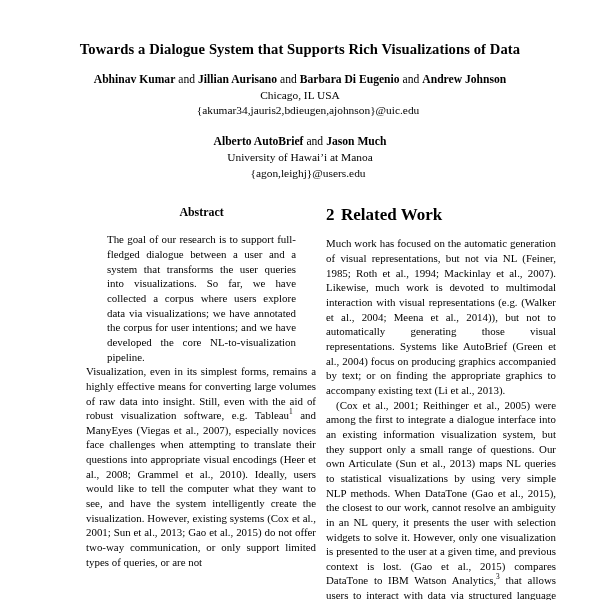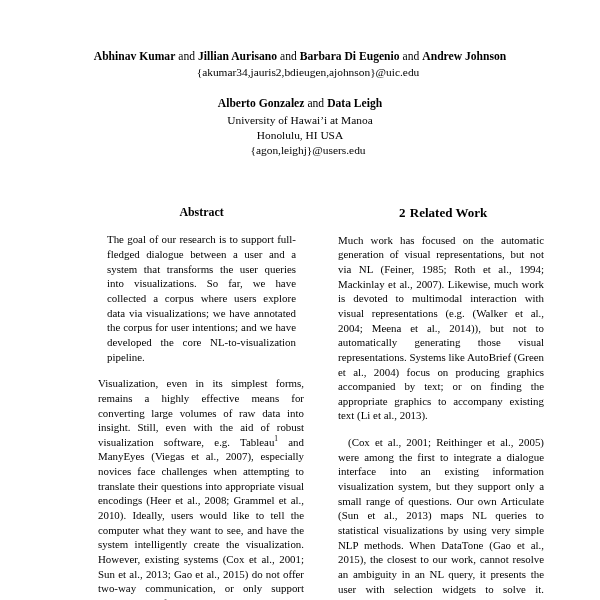--- a/index.html
+++ b/index.html
@@ -83,25 +83,24 @@
     position: absolute;
     top: 0;
     width: 230px;
     height: 395px;
     overflow: hidden;
   }
   .col-left  { left: 70px; }
   .col-right { left: 310px; }
 
   .section-heading {
-    font-size: 13px;
+    font-size: 17px;
     font-weight: bold;
     margin: 0 0 11px 0;
     line-height: 1.2;
-    text-align: center;
   }
   .section-heading .sec-num {
     display: inline-block;
     min-width: 15px;
   }
 
   
   .abstract-wrap {
     padding: 0 20px 0 21px;
   }
@@ -123,54 +122,55 @@
 
   .intro-heading {
     margin-top: 27px;
   }
 
   .body-par {
     font-size: 10.9px;
     line-height: 1.345;
     text-align: justify;
     text-justify: inter-word;
-    margin: 12px;
+    margin: 0;
     hyphens: manual;
   }
   .body-par + .body-par {
     text-indent: 10px;
   }
 
   sup {
     font-size: 0.68em;
     line-height: 0;
     vertical-align: super;
   }
 </style>
 </head>
 <body>
 
 <div class="page">
 
   <div class="frontmatter">
 
+    <h1 class="paper-title">Towards a Dialogue System that Supports Rich Visualizations of Data</h1>
 
     <div class="author-block">
       <div class="author-line">
         <span class="author-name">Abhinav Kumar</span><span class="author-and">and</span><span class="author-name">Jillian Aurisano</span><span class="author-and">and</span><span class="author-name">Barbara Di Eugenio</span><span class="author-and">and</span><span class="author-name">Andrew Johnson</span>
       </div>
+      <div class="affiliation">Chicago, IL USA</div>
       <div class="email">{akumar34,jauris2,bdieugen,ajohnson}@uic.edu</div>
     </div>
 
     <div class="author-block second">
       <div class="author-line">
-        <span class="author-name">Alberto Gonzalez</span><span class="author-and">and</span><span class="author-name">Data Leigh</span>
+        <span class="author-name">Alberto AutoBrief</span><span class="author-and">and</span><span class="author-name">Jason Much</span>
       </div>
       <div class="affiliation">University of Hawai’i at Manoa</div>
-      <div class="affiliation">Honolulu, HI USA</div>
       <div class="email">{agon,leighj}@users.edu</div>
     </div>
 
   </div>
 
   <div class="columns">
 
     <div class="col col-left">
 
       <div class="abstract-wrap">

